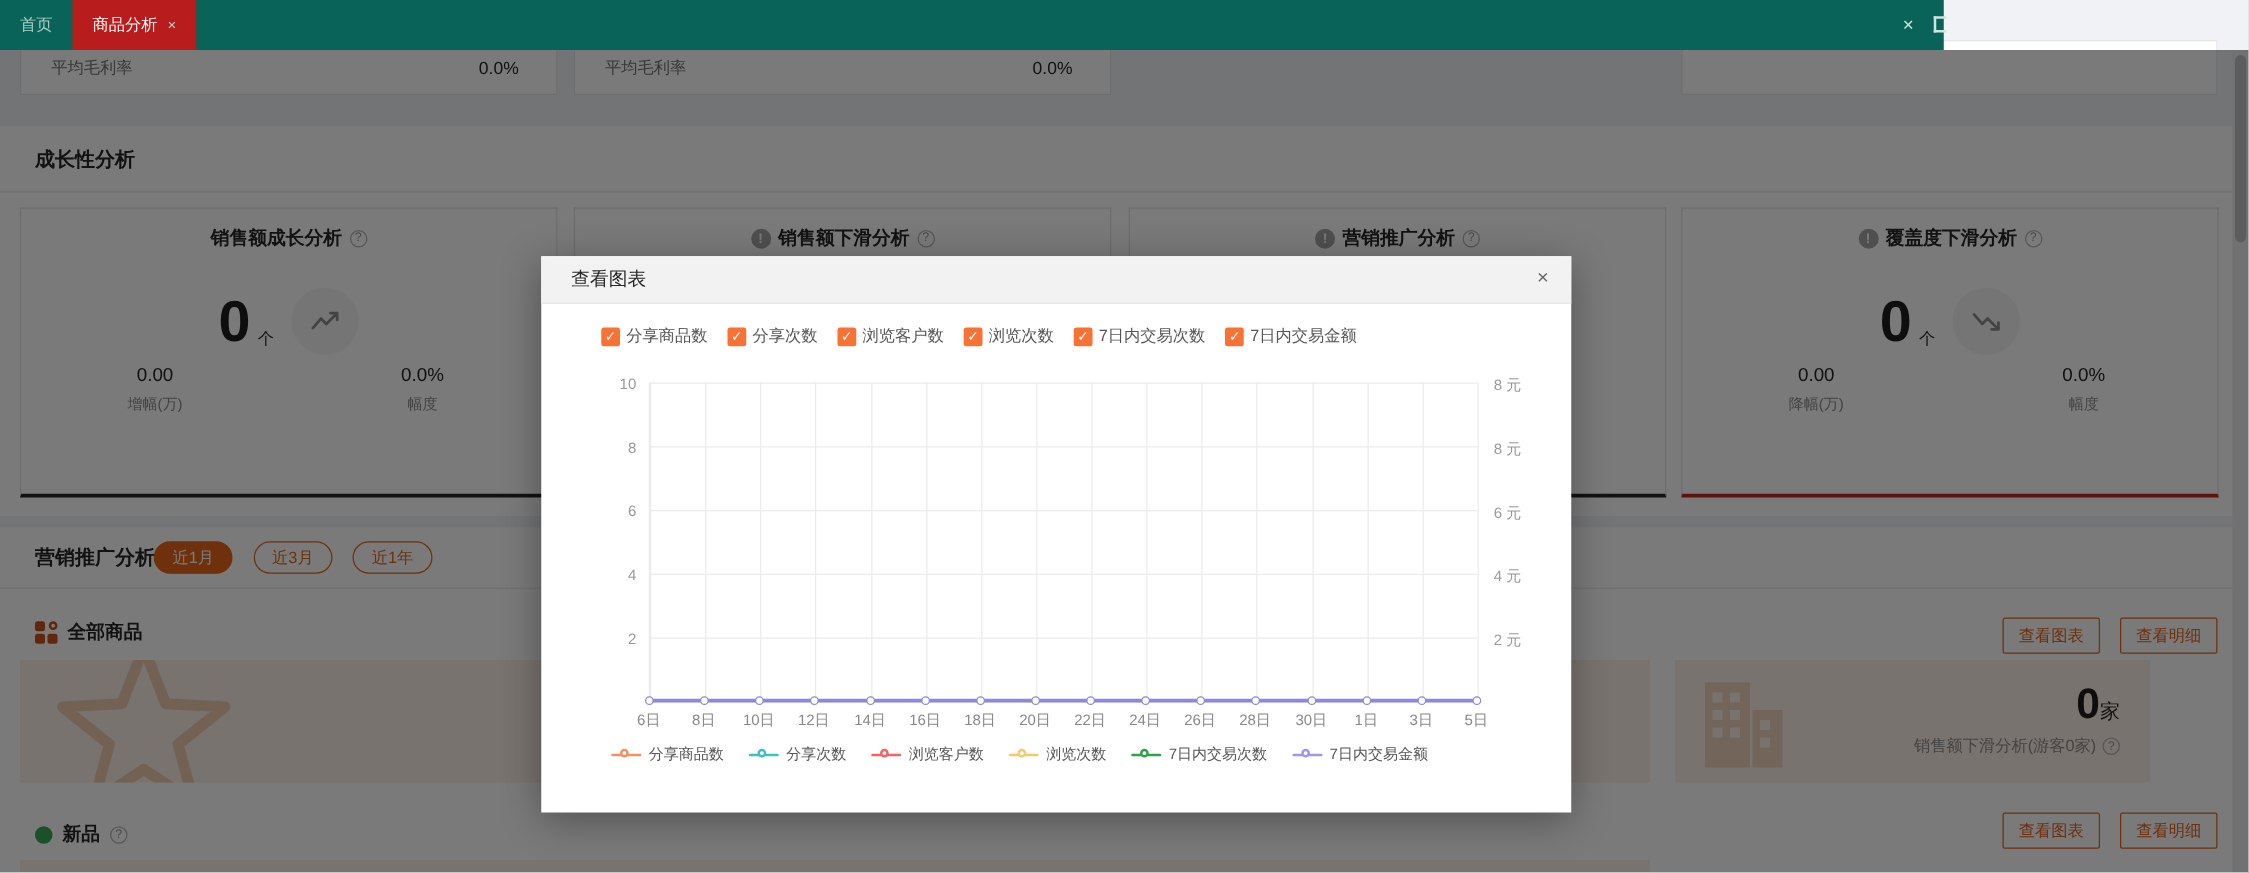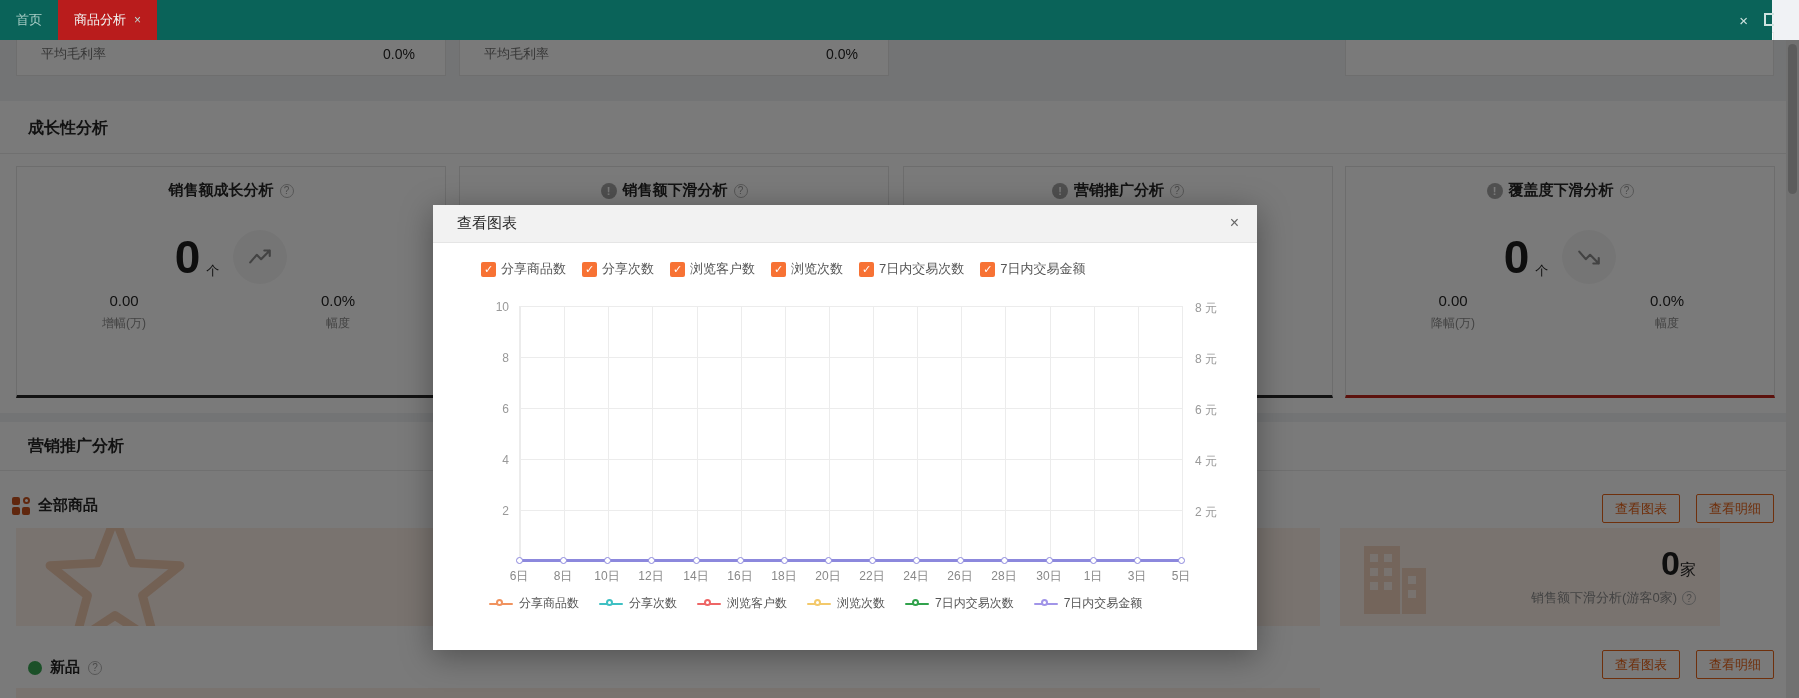--- a/index.html
+++ b/index.html
@@ -1,19 +1,19 @@
 <!DOCTYPE html>
 <html><head>
 <meta charset="utf-8">
 <style>
   html,body{margin:0;padding:0;background:#d9dce1;}
   *{box-sizing:border-box;font-family:"Liberation Sans","DejaVu Sans",sans-serif;}
   .stage{position:relative;width:1799px;height:698px;overflow:hidden;background:#f0f2f5;}
   
-  .topbar{position:absolute;left:0;top:0;width:1772px;height:40px;background:#0a6359;z-index:300;display:flex;align-items:stretch;}
+  .topbar{position:absolute;left:0;top:0;width:1555px;height:40px;background:#0a6359;z-index:300;display:flex;align-items:stretch;}
   .tab{display:flex;align-items:center;padding:0 16px;font-size:13px;color:#a9cdc6;cursor:pointer;}
   .tab.active{background:#b91c1c;color:#f2f8f6;}
   .tab .tclose{margin-left:8px;font-size:12px;color:#bcd8d2;}
   .topbar-right{position:absolute;right:24px;top:0;height:40px;display:flex;align-items:center;color:#cfe3df;font-size:15px;}
   .expand-part{position:absolute;right:-2px;top:13px;width:10px;height:13px;border:2px solid #cfe3df;border-right:none;}
   
   .panel{position:absolute;left:0;width:1786px;background:#fff;}
   .sec-title{position:absolute;left:28px;font-size:16px;font-weight:bold;color:#262626;}
   .divider{position:absolute;left:0;width:1786px;height:1px;background:#eaeaea;}
   
@@ -196,24 +196,29 @@
       <div class="gstat">
             <div class="v">0.0%</div>
             <div class="l">幅度</div>
           </div>
     </div>
   </div>
     </div>
 
   <div class="panel" style="top:422px;height:276px;">
     <div class="sec-title" style="top:14px;">营销推广分析</div>
+    <div style="position:absolute;left:123px;top:11px;">
+      <span class="pill active">近1月</span>
+      <span class="pill">近3月</span>
+      <span class="pill">近1年</span>
+    </div>
     <div class="divider" style="top:48px;"></div>
   </div>
 
-  <div class="subhead" style="left:12px;top:496px;justify-content:space-between;">
+  <div class="subhead" style="left:28px;top:496px;justify-content:space-between;">
     <span class="gridicon">
       <i style="left:0;top:0;"></i>
         <i style="left:0;top:10px;"></i>
         <i style="left:10px;top:10px;"></i>
         <i class="o" style="left:11px;top:0;"></i>
     </span>
     <span>全部商品</span>
   </div>
   <div class="btn" style="left:1602px;top:494px;width:78px;">查看图表</div>
   <div class="btn" style="left:1696px;top:494px;width:78px;">查看明细</div>

